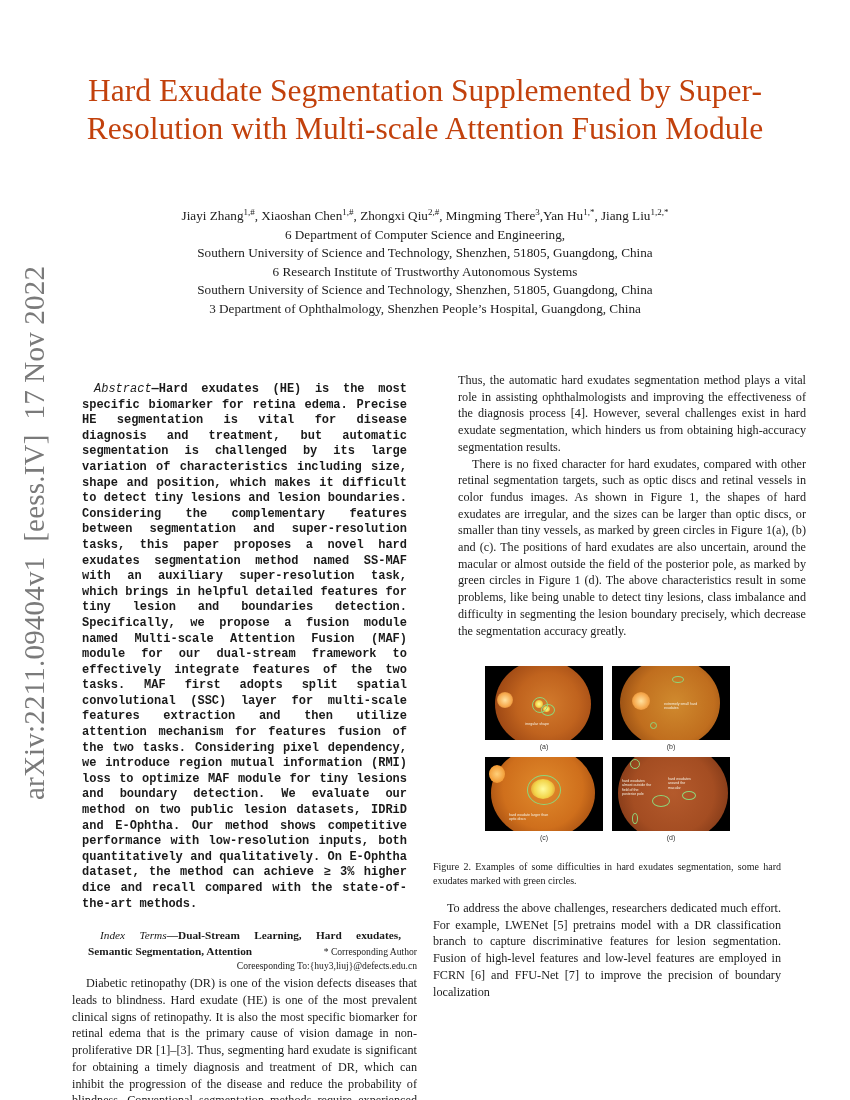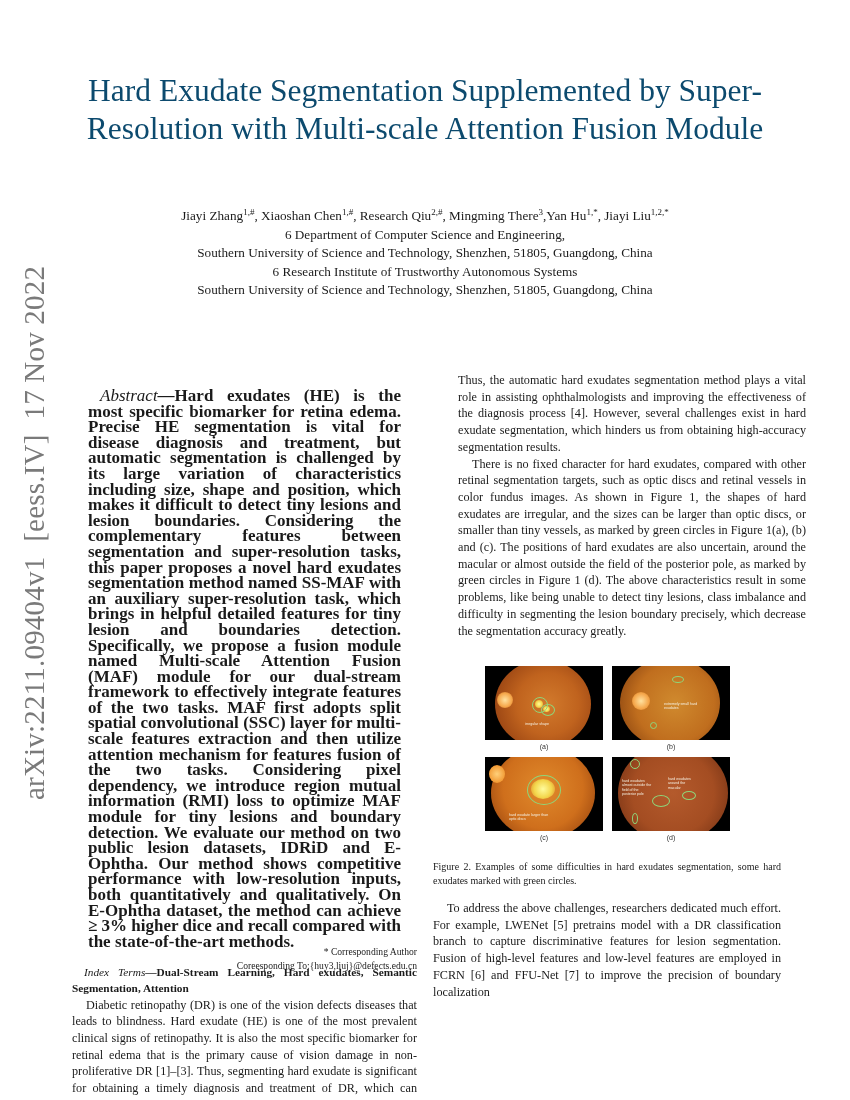--- a/index.html
+++ b/index.html
@@ -7,33 +7,33 @@
     width: 850px; height: 1100px; position: relative; overflow: hidden;
     font-family: "Liberation Serif", "DejaVu Serif", serif; color: #1a1a1a;
   }
   .arxiv-stamp {
     position: absolute; left: 18px; top: 800px;
     transform-origin: left top; transform: rotate(-90deg);
     font-size: 29px; color: #7a7a7a; white-space: pre; letter-spacing: 0.2px;
   }
   .title {
     position: absolute; left: 40px; top: 72px; width: 770px;
-    text-align: center; font-size: 31.5px; line-height: 38px; color: #0c4a6e;
+    text-align: center; font-size: 31.5px; line-height: 38px; color: #c2410c;
   }
   .authors {
     position: absolute; left: 100px; top: 203px; width: 650px;
     text-align: center; font-size: 13.2px; line-height: 18.5px;
   }
   .authors sup { font-size: 9px; }
   .col { position: absolute; font-size: 12.2px; line-height: 16.7px; text-align: justify; }
   .col-left { left: 72px; top: 372px; width: 345px; }
   .col-right { left: 433px; top: 372px; width: 348px; margin-left: 25px; }
-  .abstract { font-weight: bold; font-size: 17px; line-height: 15.6px; text-indent: 12px; margin: 16px; }
+  .abstract { font-weight: bold; font-size: 12px; line-height: 15.6px; text-indent: 12px; margin: 10px; font-family: Liberation Mono, monospace; }
   .abstract em { font-weight: normal; font-style: italic; }
-  .index-terms { font-weight: bold; font-size: 11.3px; line-height: 15.6px; text-indent: 12px; margin: 0; }
+  .index-terms { font-weight: bold; font-size: 11.3px; line-height: 15.6px; text-indent: 12px; margin: 16px; }
   .index-terms em { font-weight: normal; font-style: italic; }
   .section-heading {
     text-align: center; font-size: 12.2px; margin: 14px 0 5px 0; letter-spacing: 0.3px;
   }
   .section-heading .sc { font-variant: small-caps; }
   p.body { margin: 0; text-indent: 14px; }
   p.body.noindent { text-indent: 0; }
   .footnotes {
     position: absolute; left: 72px; top: 945px; width: 345px;
     font-size: 9.6px; line-height: 13.6px; text-align: right;
@@ -71,28 +71,29 @@
 <body>
 
 <div class="arxiv-stamp">arXiv:2211.09404v1  [eess.IV]  17 Nov 2022</div>
 
 <div class="title">Hard Exudate Segmentation Supplemented by Super-Resolution with Multi-scale Attention Fusion Module</div>
 
 <div class="authors">
   <div>
     <span>Jiayi Zhang</span><sup>1,#</sup>,
     <span>Xiaoshan Chen</span><sup>1,#</sup>,
-    <span>Research Qiu</span><sup>2,#</sup>,
+    <span>Zhongxi Qiu</span><sup>2,#</sup>,
     <span>Mingming There</span><sup>3</sup>,<span>Yan Hu</span><sup>1,*</sup>,
-    <span>Jiayi Liu</span><sup>1,2,*</sup>
+    <span>Jiang Liu</span><sup>1,2,*</sup>
   </div>
   <div>6 Department of Computer Science and Engineering,</div>
   <div>Southern University of Science and Technology, Shenzhen, 51805, Guangdong, China</div>
   <div>6 Research Institute of Trustworthy Autonomous Systems</div>
   <div>Southern University of Science and Technology, Shenzhen, 51805, Guangdong, China</div>
+  <div>3 Department of Ophthalmology, Shenzhen People’s Hospital, Guangdong, China</div>
 </div>
 
 <div class="col col-left">
   <p class="abstract"><em>Abstract</em><span>—Hard exudates (HE) is the most specific biomarker for retina edema. Precise HE segmentation is vital for disease diagnosis and treatment, but automatic segmentation is challenged by its large variation of characteristics including size, shape and position, which makes it difficult to detect tiny lesions and lesion boundaries. Considering the complementary features between segmentation and super-resolution tasks, this paper proposes a novel hard exudates segmentation method named SS-MAF with an auxiliary super-resolution task, which brings in helpful detailed features for tiny lesion and boundaries detection. Specifically, we propose a fusion module named Multi-scale Attention Fusion (MAF) module for our dual-stream framework to effectively integrate features of the two tasks. MAF first adopts split spatial convolutional (SSC) layer for multi-scale features extraction and then utilize attention mechanism for features fusion of the two tasks. Considering pixel dependency, we introduce region mutual information (RMI) loss to optimize MAF module for tiny lesions and boundary detection. We evaluate our method on two public lesion datasets, IDRiD and E-Ophtha. Our method shows competitive performance with low-resolution inputs, both quantitatively and qualitatively. On E-Ophtha dataset, the method can achieve ≥ 3% higher dice and recall compared with the state-of-the-art methods.</span></p>
   <p class="index-terms"><em>Index Terms</em><span>—Dual-Stream Learning, Hard exudates, Semantic Segmentation, Attention</span></p>
   <p class="body">Diabetic retinopathy (DR) is one of the vision defects diseases that leads to blindness. Hard exudate (HE) is one of the most prevalent clinical signs of retinopathy. It is also the most specific biomarker for retinal edema that is the primary cause of vision damage in non-proliferative DR [1]–[3]. Thus, segmenting hard exudate is significant for obtaining a timely diagnosis and treatment of DR, which can inhibit the progression of the disease and reduce the probability of blindness. Conventional segmentation methods require experienced ophthalmologists to discriminate the abnormal area using an ophthalmoscope, which is time-consuming and exhausting.</p>
 </div>
 
 <div class="footnotes">
   <div>* Corresponding Author</div>

